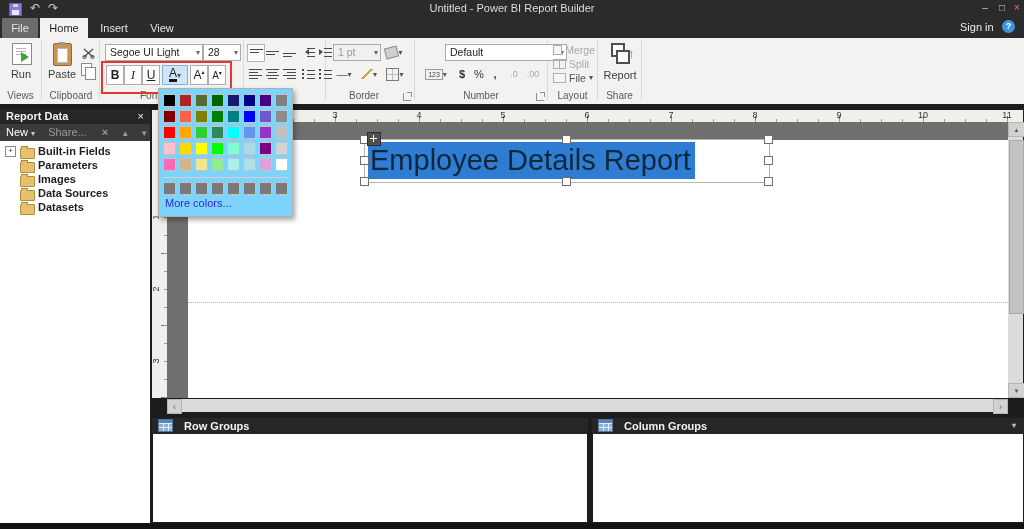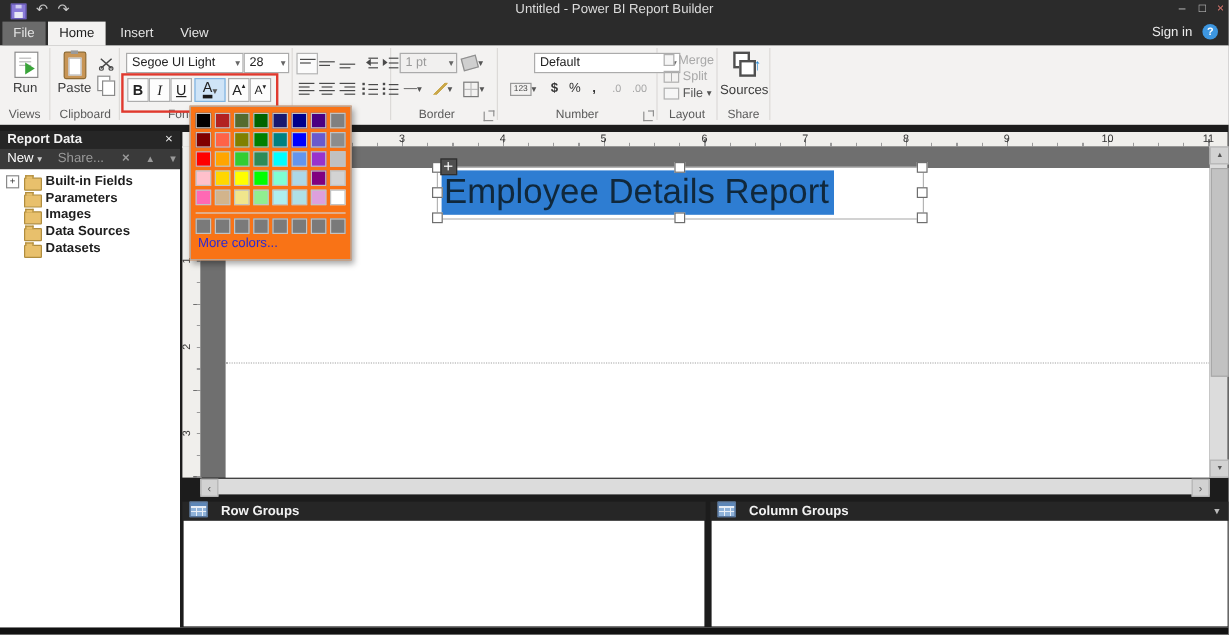--- a/index.html
+++ b/index.html
@@ -72,21 +72,21 @@
   .bucketic{display:inline-block;width:11px;height:9px;background:#cfcfcf;border:1px solid #8f8f8f;transform:rotate(-15deg);}
   .minirect{display:inline-block;width:11px;height:8px;border:1px solid #b0b0b0;background:#f6f6f6;}
   .minirect.split{background:linear-gradient(90deg,transparent 0 5px,#b0b0b0 5px 6px,transparent 6px);}
   .lnch{position:absolute;width:7px;height:7px;border-left:1px solid #909090;border-bottom:1px solid #909090;}
   .lnch::after{content:"";position:absolute;right:-1px;top:-1px;width:4px;height:4px;border-right:1px solid #909090;border-top:1px solid #909090;}
   .pubic{position:absolute;width:10px;height:10px;border:2px solid #4f4f4f;background:#fff;}
   .pubarrow{position:absolute;font-size:13px;color:#2b8bd4;font-weight:bold;}
   
   .annot{position:absolute;border:2px solid #e0392e;z-index:40;pointer-events:none;}
   
-  .popup{position:absolute;background:#f97316;border:1px solid #b0b0b0;box-shadow:2px 3px 5px rgba(0,0,0,.35);z-index:50;}
+  .popup{position:absolute;background:#7dd3fc;border:1px solid #b0b0b0;box-shadow:2px 3px 5px rgba(0,0,0,.35);z-index:50;}
   .palgrid{position:absolute;display:grid;grid-template-columns:repeat(8,13px);grid-auto-rows:13px;gap:3px;}
   .swatch{width:11px;height:11px;border:1px solid #c2c2c2;}
   .popsep{position:absolute;height:1px;background:#d4d4d4;}
   .morelink{position:absolute;font-size:11px;color:#2a2ad4;}
   
   .phdr{position:absolute;background:#262626;color:#f2f2f2;font-size:11px;font-weight:bold;}
   .ptool{position:absolute;background:#3a3a3a;font-size:11px;color:#fff;}
   .treelbl{font-size:11px;font-weight:600;color:#1d1d1d;text-align:center;}
   .folder{position:absolute;width:13px;height:9px;background:#e8c06c;border:1px solid #b08d3e;border-radius:1px;}
   .folder::before{content:"";position:absolute;left:0;top:-3px;width:5px;height:2px;background:#e8c06c;border:1px solid #b08d3e;border-bottom:none;}
@@ -276,21 +276,21 @@
       <span class="minirect" style="margin-right:3px;"></span>
       <span>File</span>
       <span class="ddgl" style="margin-left:3px;">▾</span>
     </div>
     <div class="glabel" style="left:548px;width:49px;">Layout</div>
 
     <div class="bigbtn" style="left:600px;top:3px;width:40px;">
       <span class="pubic" style="left:11px;top:2px;"></span>
       <span class="pubic" style="left:16px;top:9px;"></span>
       <span class="pubarrow" style="left:28px;top:5px;">↑</span>
-      <div style="margin-top:28px;">Sources</div>
+      <div style="margin-top:28px;">Report</div>
     </div>
     <div class="glabel" style="left:598px;width:43px;">Share</div>
   </div>
 
   <div class="annot" style="left:101px;top:61px;width:127px;height:29px;"></div>
 
   <div class="popup" style="left:158px;top:88px;width:133px;height:127px;">
     <div class="palgrid" style="left:4px;top:5px;">
         <div class="swatch" style="background: rgb(0, 0, 0);"></div>
         <div class="swatch" style="background: rgb(178, 34, 34);"></div>

